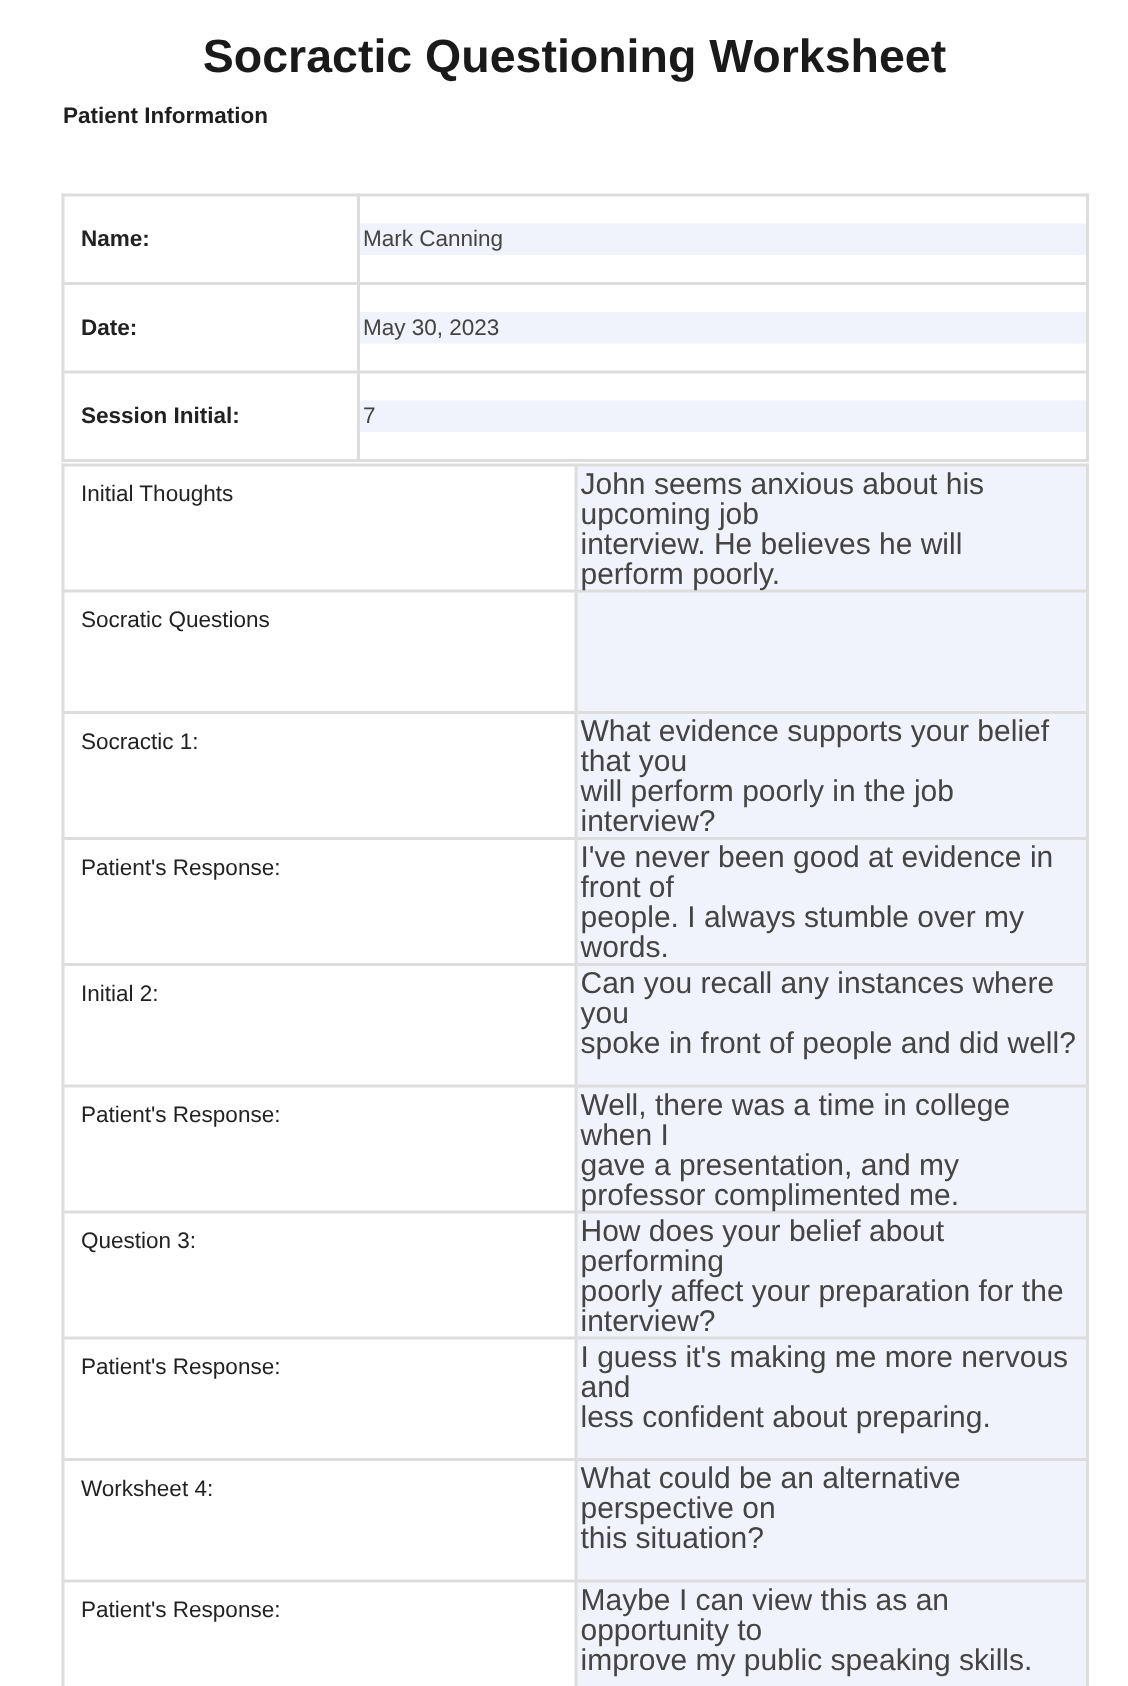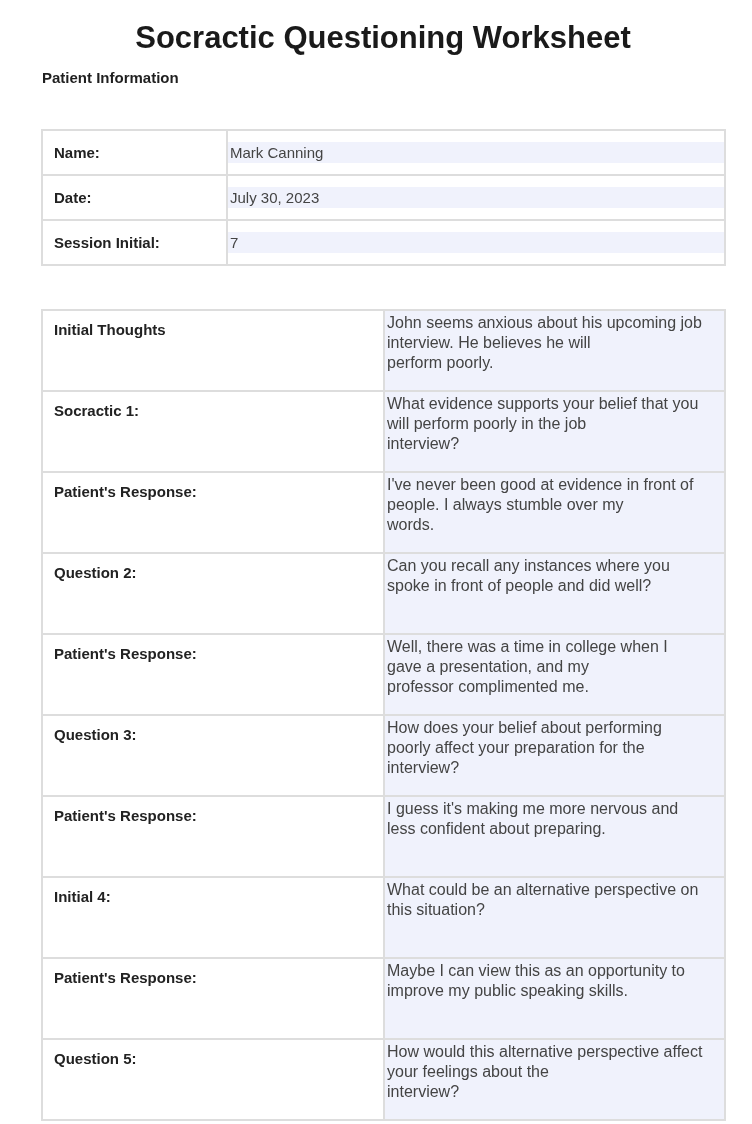--- a/index.html
+++ b/index.html
@@ -41,21 +41,21 @@
       table-layout: fixed;
     }
     .info-table {
       top: 129px;
       width: 685px;
       border: 2px solid #dddddd;
     }
     .info-table td {
       border: 2px solid #dddddd;
       height: 33px;
-      padding: 0;
+      padding: 12px;
       vertical-align: middle;
     }
     .info-table td.label {
       width: 172px;
       padding-left: 11px;
       font-weight: bold;
       font-size: 15px;
       color: #222;
     }
     .info-table td.value {
@@ -78,28 +78,28 @@
     }
     .qa-table td {
       border: 2px solid #dddddd;
       height: 69px;
       padding: 0;
       vertical-align: top;
     }
     .qa-table td.label {
       width: 329px;
       padding: 10px 0 0 11px;
-      font-weight: bold;
+      font-weight: normal;
       font-size: 15px;
       color: #222;
     }
     .qa-table td.value {
       background: #f0f2fc;
       padding: 2px 2px 0 2px;
-      font-size: 16px;
+      font-size: 20px;
       line-height: 20px;
       color: #444;
       white-space: pre-line;
     }
   </style>
 </head>
 <body>
 
 <div class="title">Socractic Questioning Worksheet</div>
 <div class="section-heading">Patient Information</div>
@@ -108,54 +108,58 @@
   <tbody>
     <tr>
       <td class="label">Name:</td>
       <td class="value">
           <div class="value-inner">Mark Canning</div>
         </td>
     </tr>
     <tr>
       <td class="label">Date:</td>
       <td class="value">
-          <div class="value-inner">July 30, 2023</div>
+          <div class="value-inner">May 30, 2023</div>
         </td>
     </tr>
     <tr>
       <td class="label">Session Initial:</td>
       <td class="value">
           <div class="value-inner">7</div>
         </td>
     </tr>
   </tbody>
 </table>
 
 <table class="qa-table">
   <tbody>
     <tr>
       <td class="label">Initial Thoughts</td>
       <td class="value">John seems anxious about his upcoming job
 interview. He believes he will
 perform poorly.</td>
     </tr>
     <tr>
+      <td class="label">Socratic Questions</td>
+      <td class="value"></td>
+    </tr>
+    <tr>
       <td class="label">Socractic 1:</td>
       <td class="value">What evidence supports your belief that you
 will perform poorly in the job
 interview?</td>
     </tr>
     <tr>
       <td class="label">Patient's Response:</td>
       <td class="value">I've never been good at evidence in front of
 people. I always stumble over my
 words.</td>
     </tr>
     <tr>
-      <td class="label">Question 2:</td>
+      <td class="label">Initial 2:</td>
       <td class="value">Can you recall any instances where you
 spoke in front of people and did well?</td>
     </tr>
     <tr>
       <td class="label">Patient's Response:</td>
       <td class="value">Well, there was a time in college when I
 gave a presentation, and my
 professor complimented me.</td>
     </tr>
     <tr>
@@ -163,21 +167,21 @@
       <td class="value">How does your belief about performing
 poorly affect your preparation for the
 interview?</td>
     </tr>
     <tr>
       <td class="label">Patient's Response:</td>
       <td class="value">I guess it's making me more nervous and
 less confident about preparing.</td>
     </tr>
     <tr>
-      <td class="label">Initial 4:</td>
+      <td class="label">Worksheet 4:</td>
       <td class="value">What could be an alternative perspective on
 this situation?</td>
     </tr>
     <tr>
       <td class="label">Patient's Response:</td>
       <td class="value">Maybe I can view this as an opportunity to
 improve my public speaking skills.</td>
     </tr>
     <tr>
       <td class="label">Question 5:</td>

